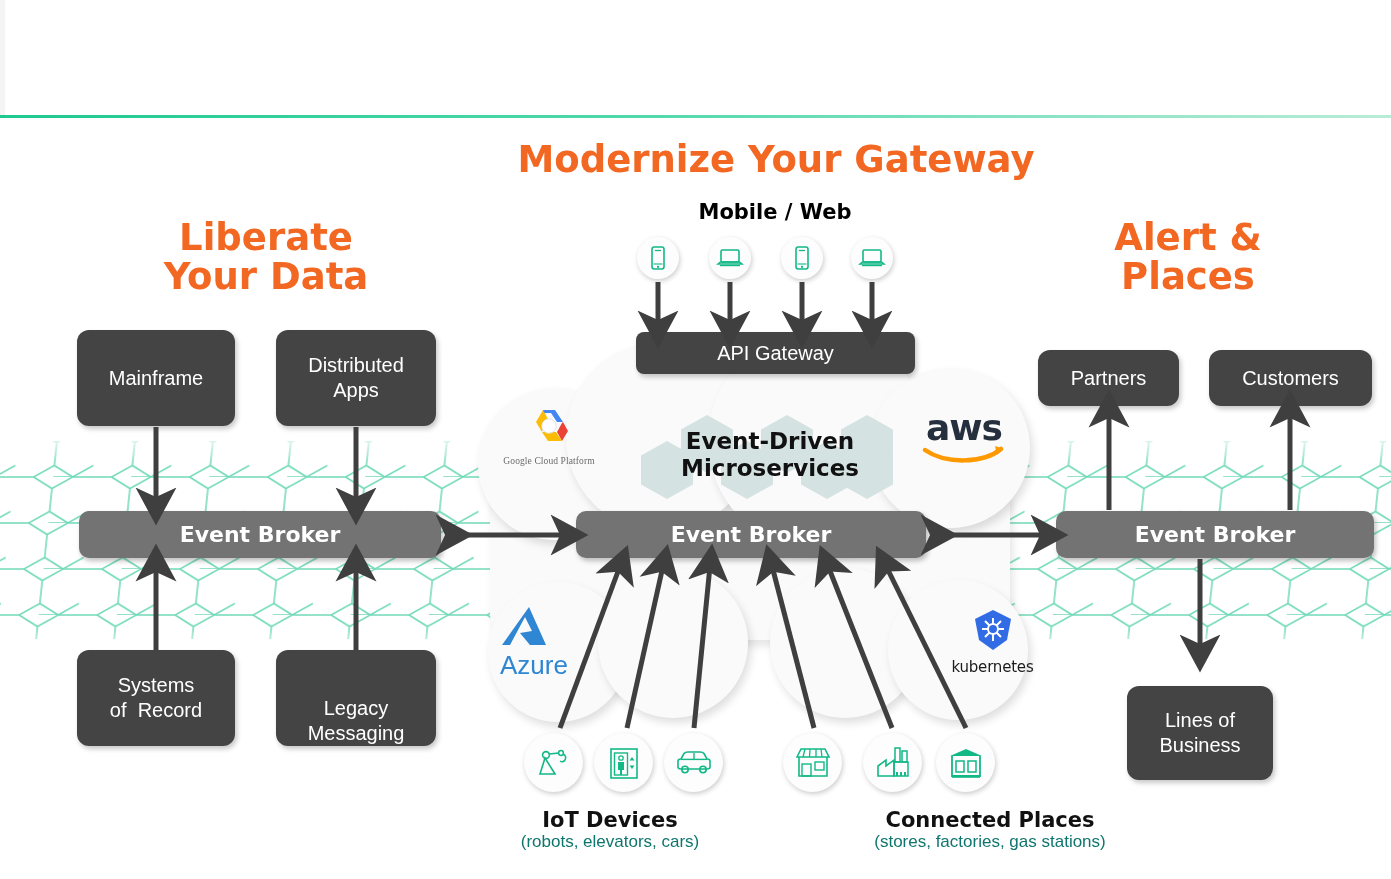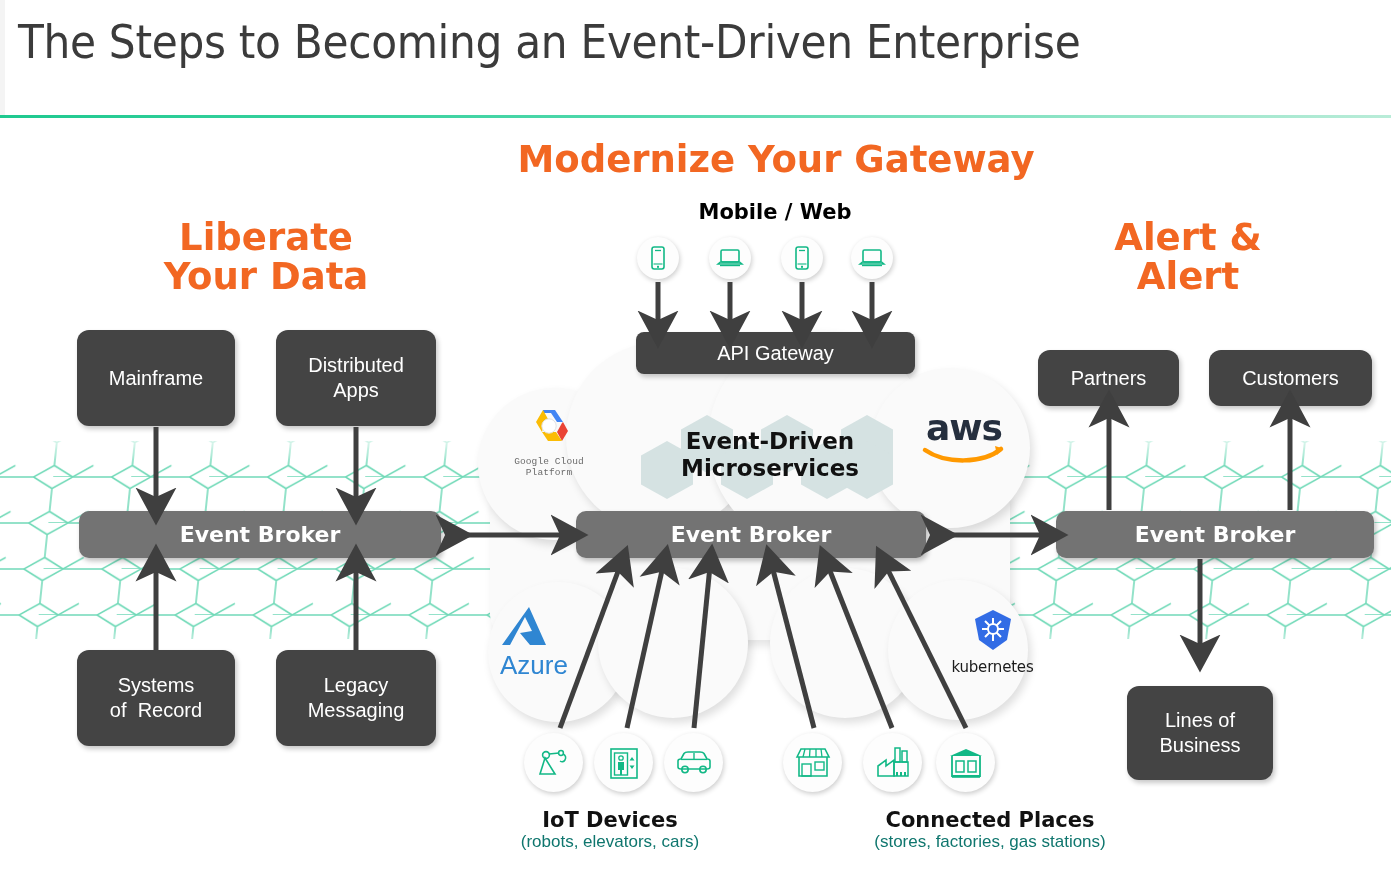--- a/index.html
+++ b/index.html
@@ -28,21 +28,21 @@
   #head-alert{left:1075px;top:218px;width:226px;font-size:37px;}
 
   
   .dbox{position:absolute;background:#444444;border-radius:12px;color:#fff;
     display:flex;align-items:center;justify-content:center;text-align:center;
     font-size:20px;line-height:1.25;box-shadow:2px 3px 5px rgba(0,0,0,.22);
     font-family:"Liberation Sans",sans-serif;}
   #box-mainframe      {left:77px;  top:330px; width:158px;height:96px;}
   #box-distributed    {left:276px; top:330px; width:160px;height:96px;}
   #box-systems        {left:77px;  top:650px; width:158px;height:96px;}
-  #box-legacy         {left:276px; top:650px; width:160px;height:96px;}
+  #box-legacy         {left:276px; top:650px; width:160px;height:96px;align-items:flex-end;}
   #box-partners       {left:1038px;top:350px; width:141px;height:56px;}
   #box-customers      {left:1209px;top:350px; width:163px;height:56px;}
   #box-lob            {left:1127px;top:686px; width:146px;height:94px;}
   #box-api-gateway    {left:636px; top:332px; width:279px;height:42px;border-radius:8px;z-index:9;}
 
   
   .broker{position:absolute;background:#737373;border-radius:10px;color:#fff;
     font-weight:bold;font-size:22px;display:flex;align-items:center;
     justify-content:center;box-shadow:2px 3px 5px rgba(0,0,0,.25);
     font-family:"DejaVu Sans","Liberation Sans",sans-serif;}
@@ -62,21 +62,21 @@
   .hexs{position:absolute;width:52px;height:58px;background:#d5e2e2;
     clip-path:polygon(50% 0%,100% 25%,100% 75%,50% 100%,0% 75%,0% 25%);}
 
   #ms-label{position:absolute;left:620px;top:428px;width:300px;z-index:7;
     text-align:center;font-weight:bold;font-size:23px;color:#111;line-height:1.18;
     font-family:"DejaVu Sans","Liberation Sans",sans-serif;}
 
   
   #logo-gcp{position:absolute;left:495px;top:405px;width:108px;height:66px;z-index:6;text-align:center;}
   #logo-gcp .cap{font-size:9.5px;color:#6b6b6b;letter-spacing:.1px;margin-top:1px;
-    font-family:Liberation Mono, monospace;}
+    font-family:Liberation Serif, serif;}
   #logo-aws{position:absolute;left:918px;top:412px;width:92px;height:60px;z-index:6;text-align:center;}
   #logo-aws .word{font-size:36px;font-weight:bold;color:#252f3e;line-height:.9;letter-spacing:-1px;
     font-family:"DejaVu Sans","Liberation Sans",sans-serif;}
   #logo-azure{position:absolute;left:500px;top:605px;width:80px;height:68px;z-index:6;text-align:left;}
   #logo-azure .word{font-size:26px;color:#2f86d2;line-height:.95;
     font-family:"Liberation Sans",sans-serif;}
   #logo-k8s{position:absolute;left:945px;top:608px;width:95px;height:68px;z-index:6;text-align:center;}
   #logo-k8s .word{font-size:15px;font-weight:normal;color:#1b1b1b;letter-spacing:-.2px;
     font-family:"DejaVu Sans","Liberation Sans",sans-serif;}
 
@@ -100,21 +100,20 @@
 
   
   #arrows{position:absolute;left:0;top:0;width:1391px;height:879px;z-index:11;
     pointer-events:none;}
 </style>
 </head>
 <body>
 
 <div id="header">
   <div id="header-tick"></div>
-  <div id="page-title">The Steps to Becoming an Event-Driven Enterprise</div>
   <div id="title-rule"></div>
 </div>
 
 <div id="mesh-band">
   <svg width="1440" height="230" viewBox="0 0 1440 230" xmlns="http://www.w3.org/2000/svg">
     <defs>
       <pattern id="hexpat" width="78" height="46" patternUnits="userSpaceOnUse" patternTransform="skewX(-6)">
         <path d="M0 11.5 L19.5 0 L58.5 0 L78 11.5 L78 34.5 L58.5 46 L19.5 46 L0 34.5 Z" fill="none" stroke="#6fd9b7" stroke-width="1.5"></path>
         <path d="M-39 34.5 L-19.5 46 L19.5 46 L39 34.5" fill="none" stroke="#6fd9b7" stroke-width="1.5"></path>
       </pattern>
@@ -132,21 +131,21 @@
   </svg>
 </div>
 
 <div class="sec-head" id="head-liberate">
   <span>Liberate</span><br>
   <span>Your Data</span>
 </div>
 <div class="sec-head" id="head-modernize">Modernize Your Gateway</div>
 <div class="sec-head" id="head-alert">
   <span>Alert &amp;</span><br>
-  <span>Alert</span>
+  <span>Places</span>
 </div>
 
 <div id="cloud">
   <div id="cloud-base"></div>
   <div class="puff" style="left:8px;  top:58px;  width:152px;height:152px;"></div>
   <div class="puff" style="left:96px; top:12px;  width:190px;height:190px;"></div>
   <div class="puff" style="left:238px;top:0px;   width:220px;height:220px;"></div>
   <div class="puff" style="left:400px;top:38px;  width:160px;height:160px;"></div>
   <div class="puff" style="left:18px; top:252px; width:140px;height:140px;"></div>
   <div class="puff" style="left:128px;top:238px; width:150px;height:150px;"></div>

